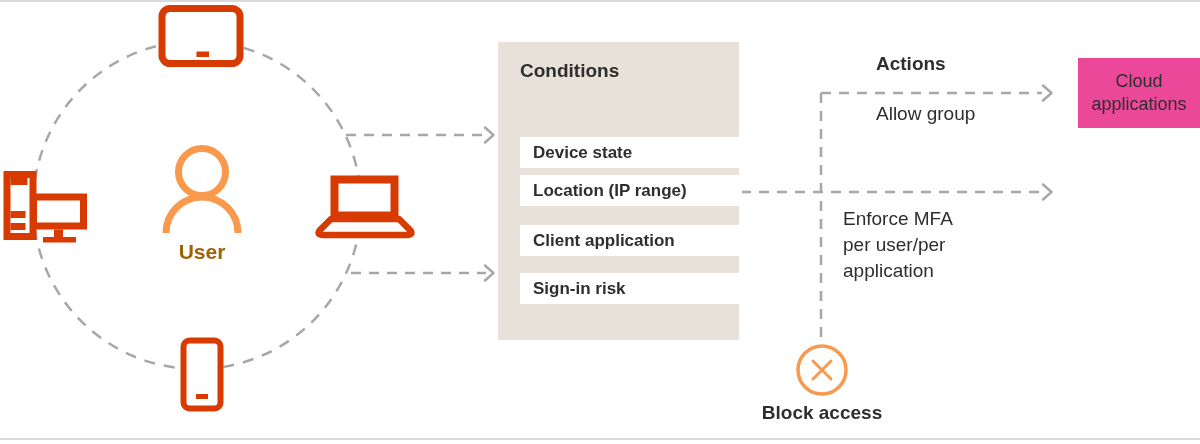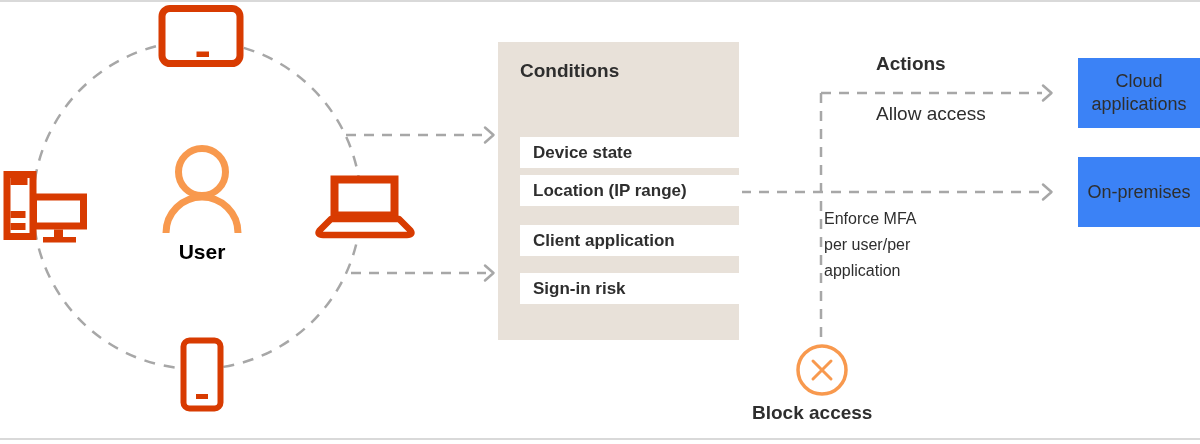--- a/index.html
+++ b/index.html
@@ -8,46 +8,46 @@
     font-family:"Liberation Sans","DejaVu Sans",sans-serif;color:#2e2e2e;
     overflow:hidden;box-sizing:border-box;
   }
   .edge-rule{position:absolute;left:0;width:1200px;height:2px;background:#d9d9d9;}
   .edge-rule.top{top:0;}
   .edge-rule.bottom{top:438px;}
   .layer{position:absolute;left:0;top:0;}
 
   
   .user-label{position:absolute;left:150px;top:240px;width:104px;text-align:center;
-    font-size:21px;font-weight:600;color:#000000;}
+    font-size:21px;font-weight:600;color:#a16207;}
 
   
   .conditions-box{position:absolute;left:498px;top:42px;width:241px;height:298px;
     background:#e8e1d9;box-sizing:border-box;}
   .conditions-title{position:absolute;left:22px;top:18px;font-size:19px;font-weight:700;color:#2e2e2e;}
   .cond-row{position:absolute;left:22px;width:222px;height:31px;background:#ffffff;
     font-size:17px;font-weight:600;line-height:31px;padding-left:13px;box-sizing:border-box;
     color:#2e2e2e;}
   .cond-row:nth-of-type(1){top:57px;}
   .cond-row:nth-of-type(2){top:95px;}
   .cond-row:nth-of-type(3){top:133px;}
   .cond-row:nth-of-type(4){top:183px;}
   .cond-row:nth-of-type(5){top:209px;margin-top:22px;}
   .cond-row:nth-of-type(6){top:262px;border-radius:6px;}
 
   
   .actions-title{position:absolute;left:876px;top:53px;font-size:19px;font-weight:700;}
   .allow-label{position:absolute;left:876px;top:103px;font-size:19px;font-weight:400;}
-  .enforce-label{position:absolute;left:824px;top:206px;font-size:16px;font-weight:400;
+  .enforce-label{position:absolute;left:843px;top:206px;font-size:19px;font-weight:400;
     line-height:26px;white-space:pre-line;}
-  .block-label{position:absolute;left:752px;top:402px;width:140px;
+  .block-label{position:absolute;left:752px;top:402px;width:140px;text-align:center;
     font-size:19px;font-weight:700;}
 
   
-  .target-box{position:absolute;left:1078px;width:122px;height:70px;background:#3b82f6;
+  .target-box{position:absolute;left:1078px;width:122px;height:70px;background:#ec4899;
     display:flex;align-items:center;justify-content:center;text-align:center;
     font-size:18px;font-weight:400;line-height:23px;box-sizing:border-box;padding:0 4px;}
   .target-box.cloud{top:58px;}
   .target-box.onprem{top:157px;}
 </style>
 </head>
 <body>
 
 <div class="canvas">
 
@@ -109,28 +109,25 @@
 
   <div class="conditions-box">
     <div class="conditions-title">Conditions</div>
     <div class="cond-row">Device state</div>
     <div class="cond-row">Location (IP range)</div>
     <div class="cond-row">Client application</div>
     <div class="cond-row">Sign-in risk</div>
   </div>
 
   <div class="actions-title">Actions</div>
-  <div class="allow-label">Allow access</div>
+  <div class="allow-label">Allow group</div>
   <div class="enforce-label">Enforce MFA
 per user/per
 application</div>
   <div class="block-label">Block access</div>
 
   <div class="target-box cloud">
     <span>Cloud applications</span>
   </div>
-  <div class="target-box onprem">
-    <span>On-premises</span>
-  </div>
 
   <div class="edge-rule top"></div>
   <div class="edge-rule bottom"></div>
 </div>
 
 </body></html>

